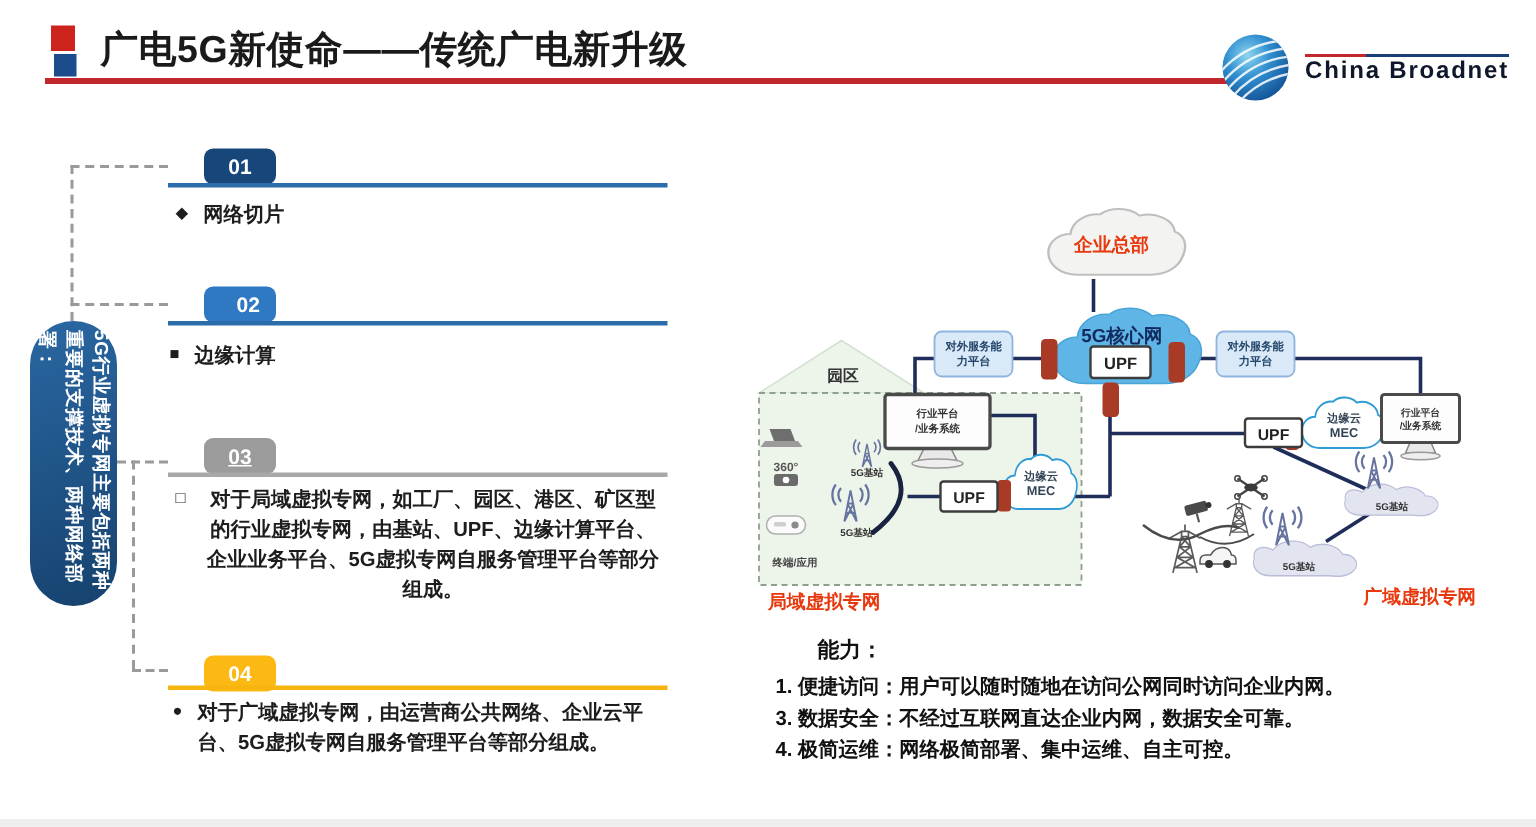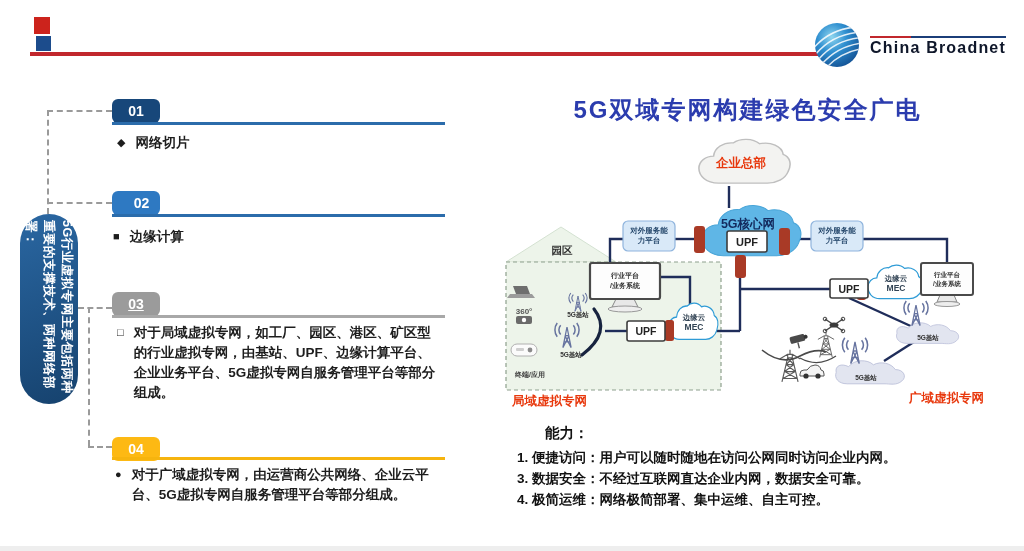--- a/index.html
+++ b/index.html
@@ -21,41 +21,42 @@
   .logo-en{font-size:16px;font-weight:700;color:#0f172a;letter-spacing:1.2px;}
   
   .pill{position:absolute;left:20px;top:214px;width:58px;height:190px;border-radius:30px;
     background:linear-gradient(160deg,#2a67a2,#16426e);}
   .pill-inner{position:absolute;left:50%;top:50%;width:178px;height:54px;
     transform:translate(-50%,-50%) rotate(90deg);
     color:#fff;font-size:12.5px;font-weight:700;line-height:18px;letter-spacing:.5px;}
   .dash-v{position:absolute;width:0;border-left:2px dashed #9a9a9a;}
   .dash-h{position:absolute;height:0;border-top:2px dashed #9a9a9a;}
   .numbox{position:absolute;width:48px;height:24px;border-radius:6px;color:#fff;
-    font-size:14px;font-weight:700;display:flex;align-items:center;justify-content:center;}
+    font-size:14px;font-weight:700;display:flex;align-items:center;justify-content:center;margin-left:24px;}
   .numline{position:absolute;height:3px;}
   .bullet-row{position:absolute;display:flex;gap:10px;color:#1d1d1d;font-size:13.5px;font-weight:600;align-items:flex-start;}
   .bullet-glyph{font-size:11px;line-height:19px;}
   .para{line-height:20px;}
   
   .diagram-title{position:absolute;left:555px;top:94px;width:385px;text-align:center;
     font-size:24px;font-weight:700;color:#2b3cae;letter-spacing:2px;white-space:nowrap;}
   .diagram-svg{position:absolute;left:500px;top:134px;width:524px;height:288px;}
   .capabilities{position:absolute;left:517px;top:424px;width:500px;color:#111;}
   .cap-heading{font-size:14.5px;font-weight:700;margin-bottom:4px;padding-left:28px;}
   .cap-item{font-size:13.5px;font-weight:600;line-height:21px;white-space:nowrap;}
   .bottom-smudge{position:absolute;left:0;bottom:0;width:1024px;height:5px;background:rgba(160,160,160,.18);}
 </style>
 </head>
 <body>
 
 <div id="slide">
 
   <div class="sq sq-red"></div>
   <div class="sq sq-blue"></div>
+  <div class="main-title">广电5G新使命——传统广电新升级</div>
   <div class="title-rule"></div>
 
   <div class="logo">
     <svg width="50" height="50" viewBox="0 0 50 50">
       <defs>
         <radialGradient id="gsphere" cx="38%" cy="32%" r="75%">
           <stop offset="0%" stop-color="#8fd6ef"></stop>
             <stop offset="45%" stop-color="#2f8fd0"></stop>
             <stop offset="100%" stop-color="#124f92"></stop>
         </radialGradient>
@@ -106,33 +107,32 @@
     <span class="bullet-glyph">■</span>
     <span class="para">边缘计算</span>
   </div>
 
   <div class="numbox" style="left:112px;top:292px;background:#9b9b9b;text-decoration:underline;">
     <span>03</span>
     </div>
   <div class="numline" style="left:112px;top:315px;width:333px;background:#a8a8a8;"></div>
   <div class="bullet-row" style="left:117px;top:323px;width:330px;">
     <span class="bullet-glyph">□</span>
-    <span class="para" style="width:310px;">对于局域虚拟专网，如工厂、园区、港区、矿区型的行业虚拟专网，由基站、UPF、边缘计算平台、企业业务平台、5G虚拟专网自服务管理平台等部分组成。</span>
+    <span class="para" style="width:310px;text-align:center;">对于局域虚拟专网，如工厂、园区、港区、矿区型的行业虚拟专网，由基站、UPF、边缘计算平台、企业业务平台、5G虚拟专网自服务管理平台等部分组成。</span>
   </div>
 
   <div class="numbox" style="left:112px;top:437px;background:#fdb913;">
     <span>04</span>
     </div>
   <div class="numline" style="left:112px;top:457px;width:333px;background:#f6b40e;"></div>
   <div class="bullet-row" style="left:115px;top:465px;width:334px;">
     <span class="bullet-glyph">●</span>
     <span class="para" style="width:314px;">对于广域虚拟专网，由运营商公共网络、企业云平台、5G虚拟专网自服务管理平台等部分组成。</span>
   </div>
 
-  <div class="diagram-title">5G双域专网构建绿色安全广电</div>
 
   <svg class="diagram-svg" viewBox="500 134 524 288">
     <defs>
       <path id="cloudp" d="M25,55 C12,55 5,46 5,37 C5,28 12,22 20,22 C21,12 30,5 40,6 C47,0 60,0 67,7 C78,4 90,10 91,20 C98,23 100,32 96,41 C93,50 84,55 75,55 Z"></path>
       <path id="gcloudp" d="M18,24 C6,24 0,18 3,12 C1,5 10,2 20,6 C28,-2 46,-2 54,4 C64,0 78,2 84,9 C96,9 100,17 93,21 C86,26 76,24 70,24 Z"></path>
       <g id="btsicon" stroke="#66739f" fill="none">
         <path d="M-3.6,18 L0,0 L3.6,18 M-2.7,13 L2.7,13 M-1.8,7.5 L1.8,7.5 M-3.6,18 L1.8,7.5 M3.6,18 L-1.8,7.5" stroke-width="1.1"></path>
         <path d="M-5.5,-1.5 a6,6 0 0,0 0,8" stroke-width="1.3"></path>
         <path d="M-8.5,-3.5 a10,10 0 0,0 0,12" stroke-width="1.3"></path>
         <path d="M5.5,-1.5 a6,6 0 0,1 0,8" stroke-width="1.3"></path>

